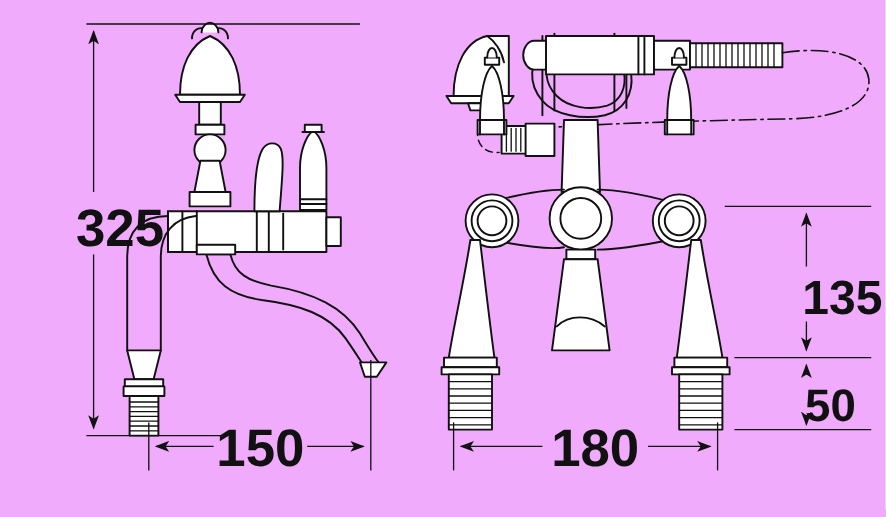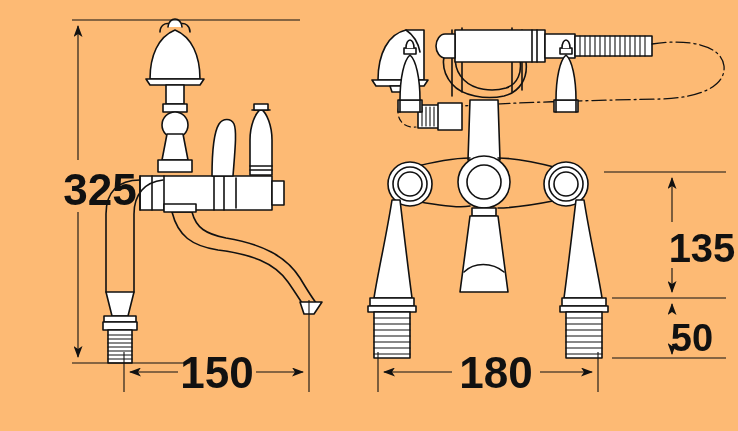--- a/index.html
+++ b/index.html
@@ -1,18 +1,18 @@
 <!DOCTYPE html>
 <html><head>
 <meta charset="utf-8">
 <style>
   html,body{margin:0;padding:0;background:#ffffff;}
   body{width:738px;height:431px;overflow:hidden;
        font-family:"Liberation Sans", sans-serif;color:#000;}
-  #stage{position:relative;width:738px;height:431px;background:#fdba74;}
+  #stage{position:relative;width:738px;height:431px;background:#f0abfc;}
   #stage svg{position:absolute;left:0;top:0;}
   .dimtext{font-family:"Liberation Sans", sans-serif;font-weight:700;fill:#111;}
 </style>
 </head>
 <body>
 
 <div id="stage">
 
   <svg width="738" height="431" viewBox="0 0 738 431">
 

